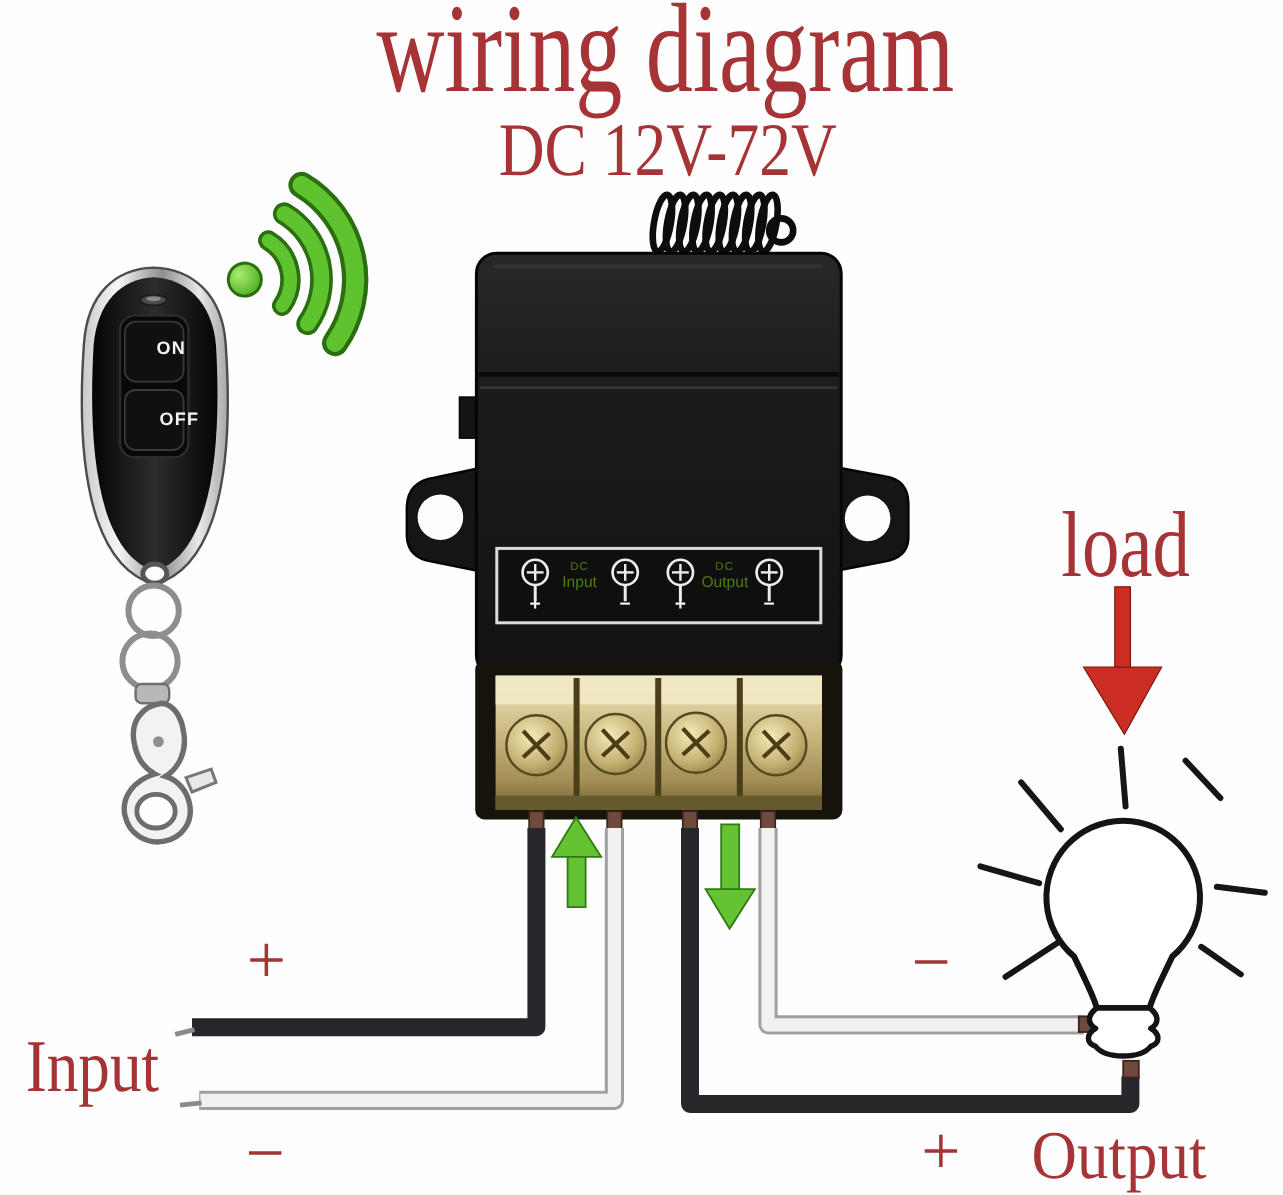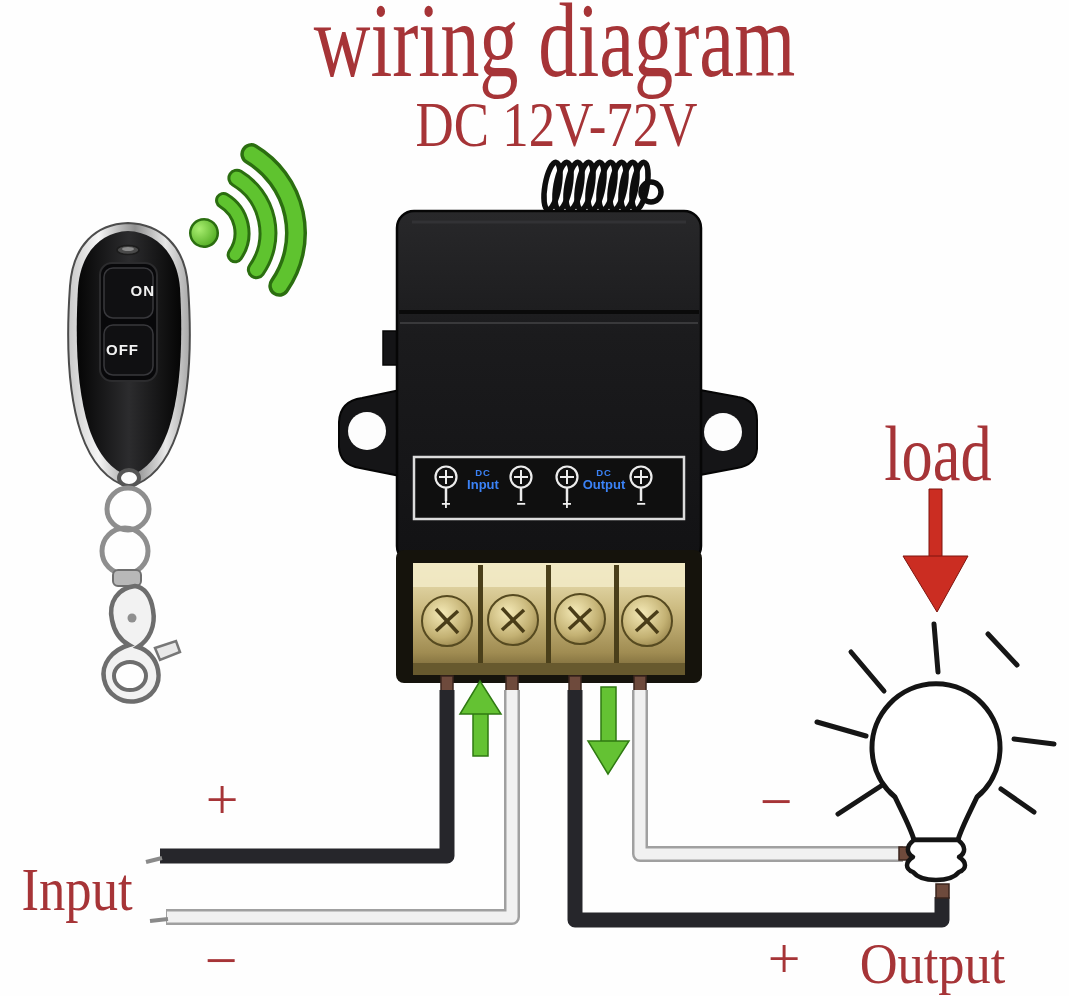--- a/index.html
+++ b/index.html
@@ -14,22 +14,22 @@
            transform:scaleX(.85);transform-origin:center;}
   .t-load{top:415px;left:858px;width:160px;text-align:center;font-size:78px;
           transform:scaleX(.80);transform-origin:center;}
   .t-output{top:935px;left:850px;width:165px;text-align:center;font-size:57px;
             transform:scaleX(.92);transform-origin:center;}
   .pm{position:absolute;color:#a63437;width:56px;height:60px;line-height:60px;
       text-align:center;font-size:58px;}
   .fob-lbl{position:absolute;color:#f2f2f2;font-family:"Liberation Sans",sans-serif;
            font-weight:bold;font-size:15px;letter-spacing:1px;width:52px;height:20px;
            line-height:20px;text-align:right;}
-  .plate-lbl{position:absolute;color:#3b82f6;font-family:"Liberation Sans",sans-serif;
-             font-weight:bold;text-align:center;line-height:1.1;width:62px;}
+  .plate-lbl{position:absolute;color:#4d7c0f;font-family:"Liberation Sans",sans-serif;
+             font-weight:normal;text-align:center;line-height:1.1;width:62px;}
   .plate-lbl .l1{font-size:9.5px;letter-spacing:1px;display:block;}
   .plate-lbl .l2{font-size:13px;display:block;}
   .plate-sym{position:absolute;color:#f0f0f0;font-family:"Liberation Sans",sans-serif;
              font-weight:bold;font-size:16px;width:22px;height:20px;line-height:20px;
              text-align:center;}
   svg{position:absolute;top:0;left:0;}
 </style>
 </head>
 <body>
 
@@ -248,21 +248,21 @@
     <path d="M895 797 A64 64 0 1 1 977 797 C968 816 961 829 958 840 L914 840 C911 829 904 816 895 797 Z" fill="#ffffff" stroke="#141414" stroke-width="5" stroke-linejoin="round"></path>
     <path d="M914 840 C906 846 906 853 913 857 C905 862 905 869 913 872 C917 877 925 880 936 880
          C947 880 955 877 959 872 C967 869 967 862 959 857 C966 853 966 846 958 840 Z" fill="#ffffff" stroke="#141414" stroke-width="4.5" stroke-linejoin="round"></path>
   </g>
 </svg>
 
 <span class="lbl t-title">wiring diagram</span>
 <span class="lbl t-sub">DC 12V-72V</span>
 
 <span class="fob-lbl" style="left:103px;top:281px;">ON</span>
-<span class="fob-lbl" style="left:87px;top:340px;">OFF</span>
+<span class="fob-lbl" style="left:114px;top:340px;">OFF</span>
 
 <span class="plate-lbl" style="left:452px;top:468px;">
   <span class="l1">DC</span>
   <span class="l2">Input</span>
 </span>
 <span class="plate-lbl" style="left:573px;top:468px;">
   <span class="l1">DC</span>
   <span class="l2">Output</span>
 </span>
 <span class="plate-sym" style="left:435px;top:494px;">+</span>

